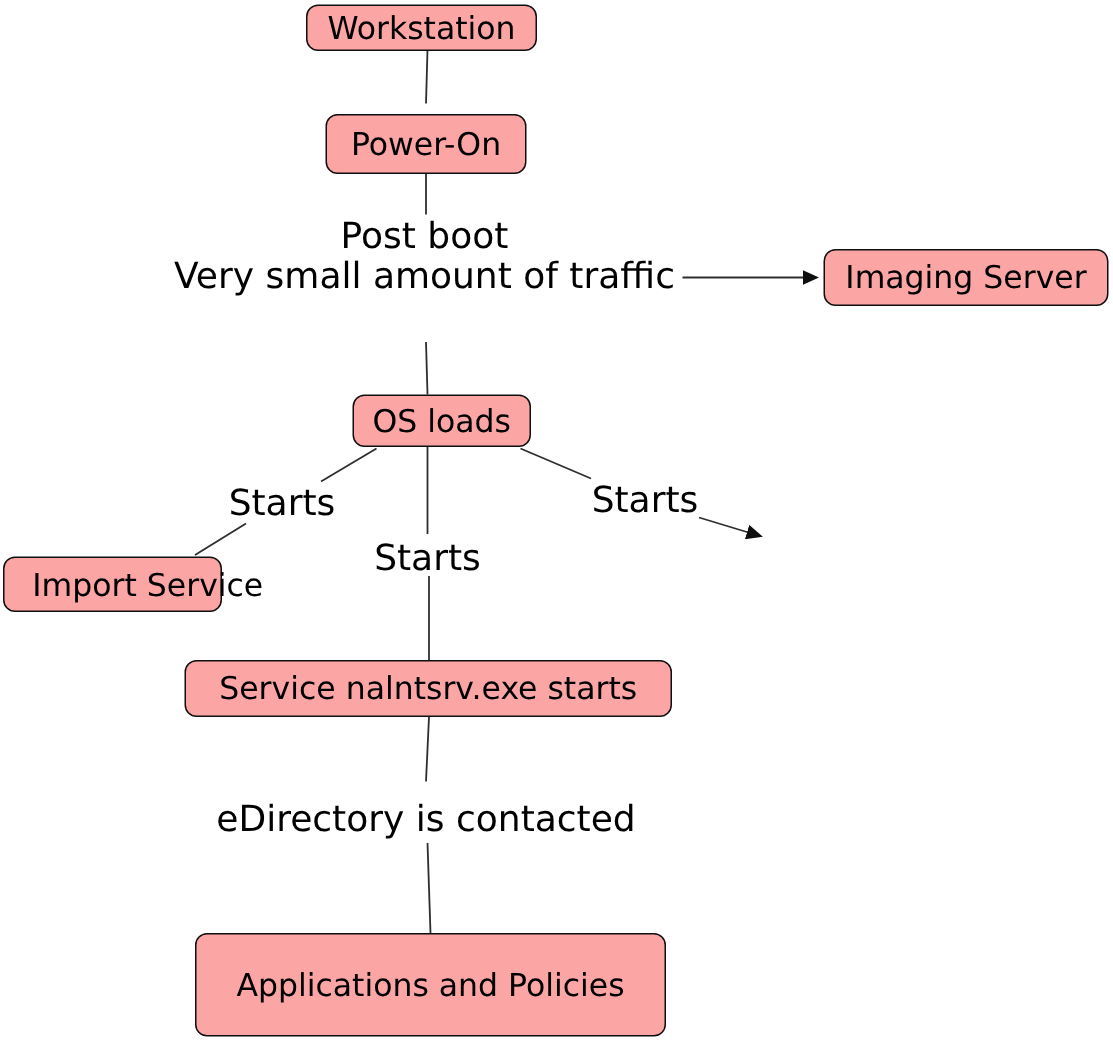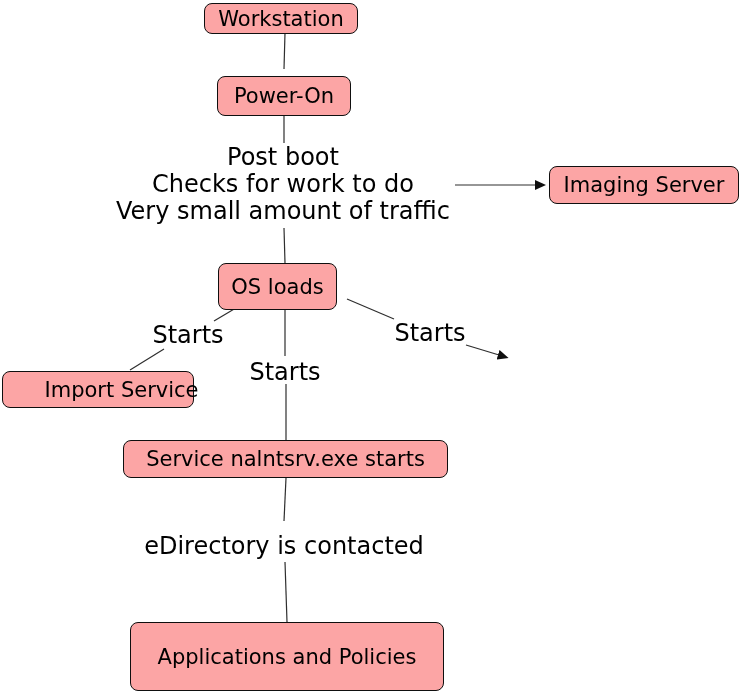--- a/index.html
+++ b/index.html
@@ -50,45 +50,44 @@
   <div class="node" style="left:204px; top:3px; width:154px; height:31px;">
     <span>Workstation</span>
   </div>
 
   <div class="node" style="left:217px; top:76px; width:134px; height:40px;">
     <span>Power-On</span>
   </div>
 
   <div class="lbl annotation" style="left:83px; top:144px; width:400px;">
     <div>Post boot</div>
-    <div>Checks for work to do</div>
     <div>Very small amount of traffic</div>
   </div>
 
   <div class="node" style="left:549px; top:166px; width:190px; height:38px;">
     <span>Imaging Server</span>
   </div>
 
-  <div class="node" style="left:218px; top:263px; width:119px; height:47px;">
+  <div class="node" style="left:235px; top:263px; width:119px; height:35px;">
     <span>OS loads</span>
   </div>
 
   <div class="lbl" style="left:138px; top:322px; width:100px;">
     <span>Starts</span>
   </div>
 
   <div class="lbl" style="left:235px; top:359px; width:100px;">
     <span>Starts</span>
   </div>
 
   <div class="lbl" style="left:380px; top:320px; width:100px;">
     <span>Starts</span>
   </div>
 
-  <div class="node" style="left:2px; top:371px; width:192px; height:37px;padding-left:47px;">
+  <div class="node" style="left:2px; top:371px; width:146px; height:37px;padding-left:47px;">
     <span>Import Service</span>
   </div>
 
 
   <div class="node" style="left:123px; top:440px; width:325px; height:38px;">
     <span>Service nalntsrv.exe starts</span>
   </div>
 
   <div class="lbl" style="left:134px; top:533px; width:300px;">
     <span>eDirectory is contacted</span>

